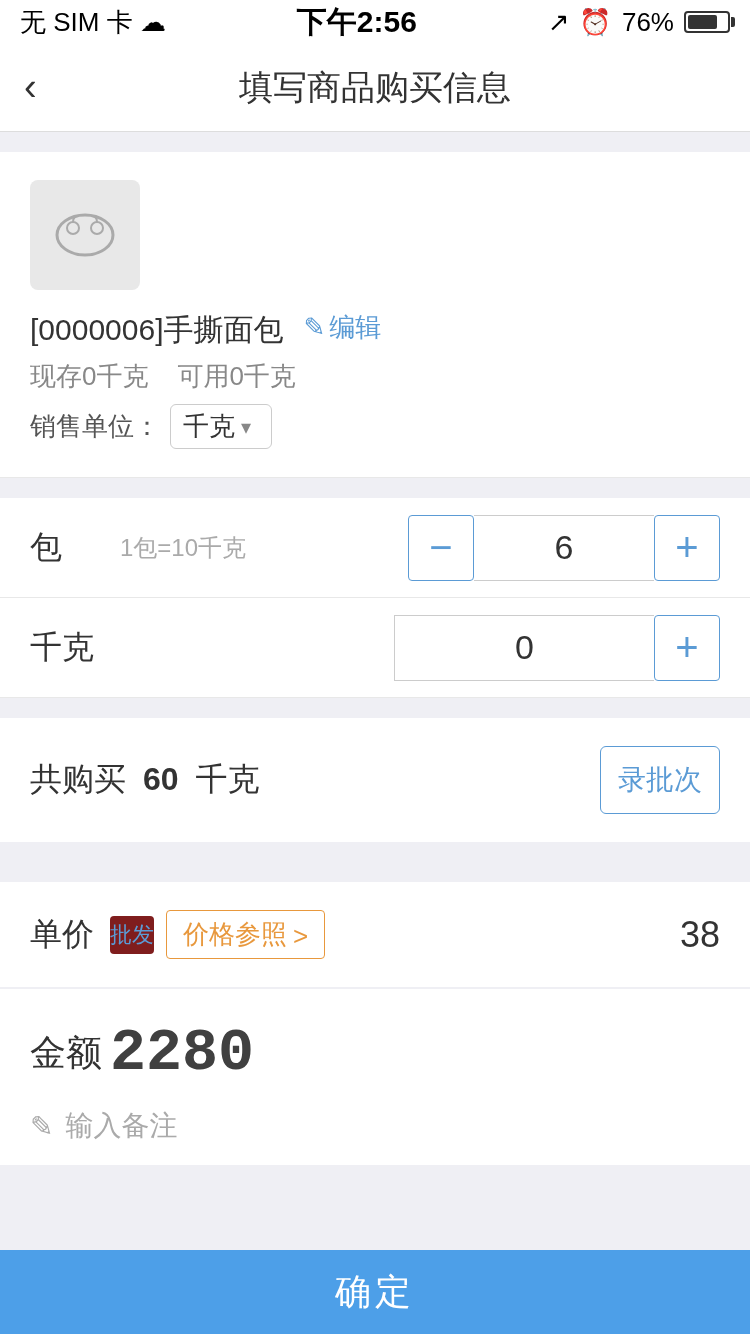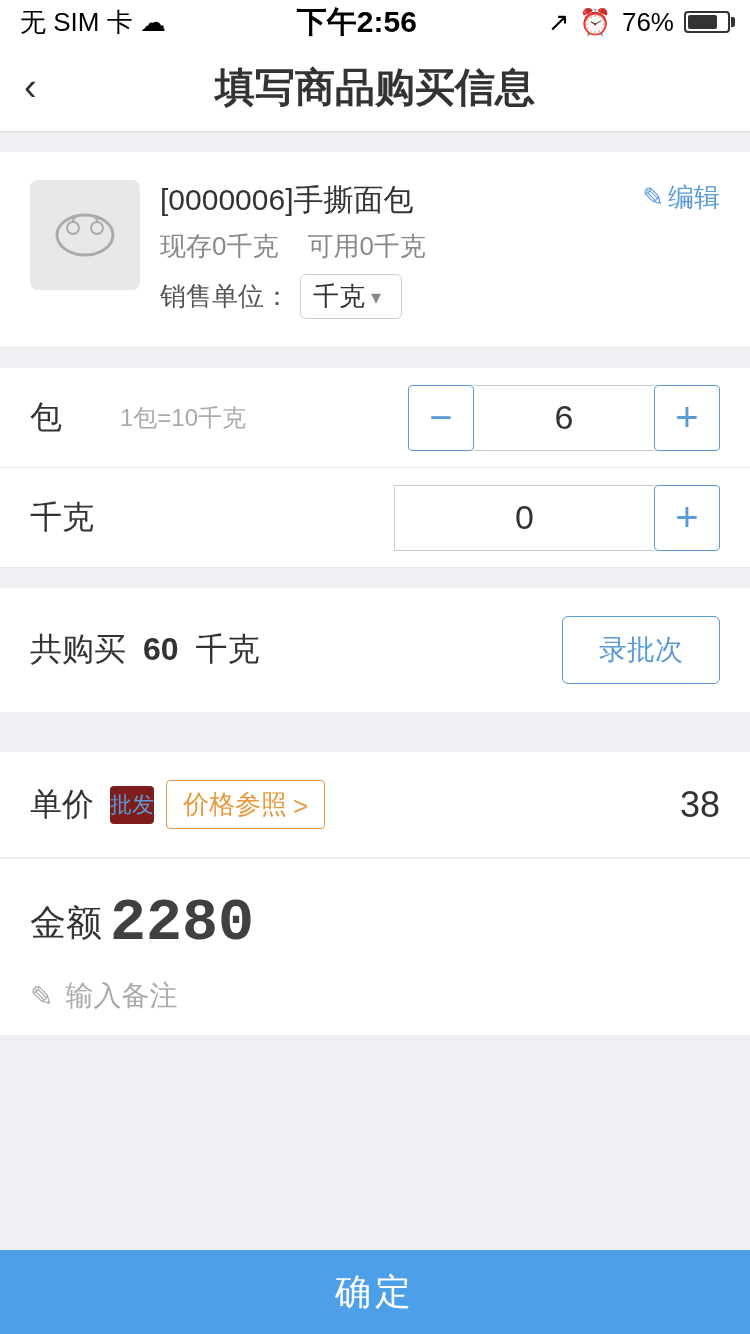--- a/index.html
+++ b/index.html
@@ -80,40 +80,41 @@
       border-bottom: 1px solid #ddd;
     }
     .nav-back {
       position: absolute;
       left: 24px;
       font-size: 38px;
       color: #333;
       font-weight: 300;
     }
     .nav-title {
-      font-size: 40px;
-      font-weight: 700;
+      font-size: 34px;
+      font-weight: 400;
       color: #333;
     }
 
     
     .section-divider {
       width: 100%;
       height: 20px;
       background: #efeff4;
     }
 
     
     .product-card {
       background: #fff;
       padding: 28px 30px;
       display: flex;
       align-items: flex-start;
       gap: 20px;
       border-bottom: 1px solid #e8e8e8;
+      flex-direction: column;
     }
     .product-image {
       width: 110px;
       height: 110px;
       background: #e8e8e8;
       border-radius: 8px;
       display: flex;
       align-items: center;
       justify-content: center;
       flex-shrink: 0;
@@ -249,21 +250,21 @@
     .total-text .highlight {
       color: #333;
       font-weight: 600;
       margin: 0 8px;
     }
     .record-batch-btn {
       border: 1px solid #5b9bd5;
       color: #5b9bd5;
       background: #fff;
       border-radius: 6px;
-      padding: 14px 36px;
+      padding: 14px 17px;
       font-size: 28px;
       cursor: pointer;
     }
 
     
     .price-row {
       background: #fff;
       display: flex;
       align-items: center;
       padding: 28px 30px;

